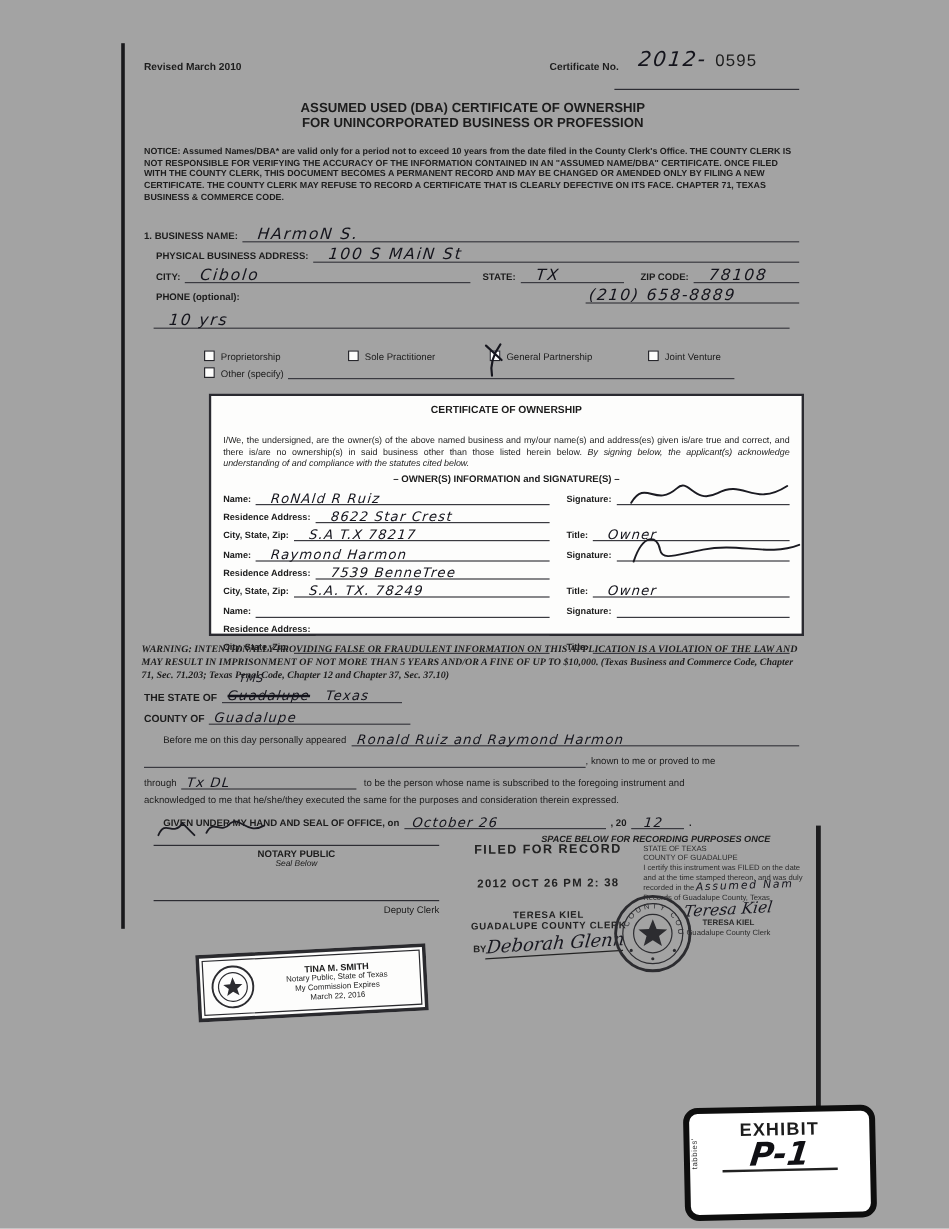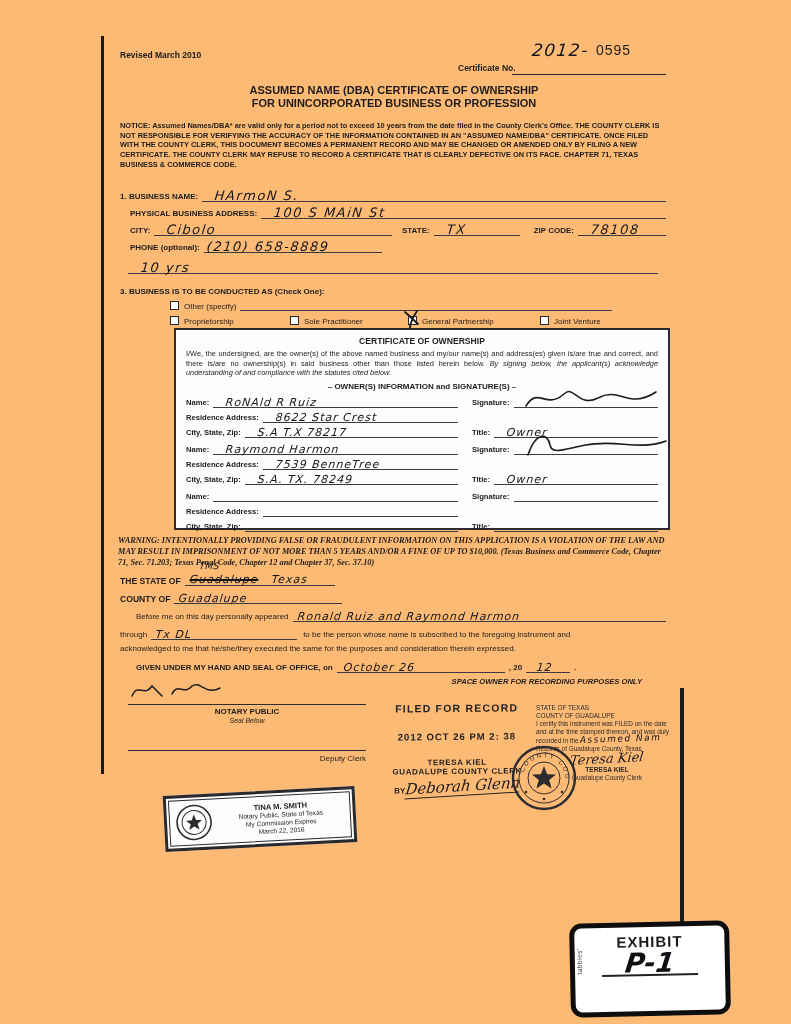--- a/index.html
+++ b/index.html
@@ -1,16 +1,16 @@
 <!DOCTYPE html>
 <html><head>
 <meta charset="utf-8">
 <style>
   html,body{margin:0;padding:0;background:#fff;}
-  .page{position:relative;width:791px;height:1024px;background:#fdba74;overflow:hidden;
+  .page{position:relative;width:791px;height:1024px;background:#a3a3a3;overflow:hidden;
         font-family:"Liberation Sans",sans-serif;color:#1c1c1c;}
   .abs{position:absolute;}
   .lbl{font-weight:bold;font-size:8px;line-height:10px;white-space:nowrap;}
   .txt{font-size:8px;line-height:10px;white-space:nowrap;}
   .frow{display:flex;align-items:flex-end;}
   .fill{border-bottom:1.3px solid #3a3a40;position:relative;height:13px;margin-left:4px;}
   .grow{flex:1;}
   .fill .hw{position:absolute;left:12px;bottom:-2px;}
   .hw{font-family:"DejaVu Sans",sans-serif;font-style:italic;font-size:13px;color:#14141c;
       letter-spacing:1.5px;white-space:nowrap;display:inline-block;transform:skewX(-6deg);
@@ -18,38 +18,38 @@
   .hw.sm{font-size:11px;letter-spacing:1px;}
   .hw.xs{font-size:9px;letter-spacing:.5px;}
   .script{font-family:"DejaVu Serif",serif;font-style:italic;color:#17171f;white-space:nowrap;
       display:inline-block;transform:rotate(-3deg) skewX(-10deg);}
   .cb{display:inline-block;width:7px;height:7px;border:1.2px solid #26262b;margin-right:5px;
       vertical-align:-1px;background:#fdfdfc;}
   .opt{font-size:8px;white-space:nowrap;position:relative;}
   .sigsvg{position:absolute;bottom:-3px;left:6px;}
   
   #revised{left:120px;top:50px;font-size:8.5px;font-weight:bold;}
-  #certlbl{left:458px;top:63px;font-size:8.5px;font-weight:bold;}
+  #certlbl{left:458px;top:50px;font-size:8.5px;font-weight:bold;}
   #certhw{left:531px;top:40px;}
   #certnum{left:596px;top:42px;font-size:14px;font-weight:normal;letter-spacing:1px;}
   #certline{left:512px;top:74px;width:154px;border-bottom:1.6px solid #2c2c32;}
   #title{left:120px;top:84px;width:548px;text-align:center;font-weight:bold;font-size:11px;line-height:13px;}
   #notice{left:120px;top:121px;width:549px;font-weight:bold;font-size:7.4px;line-height:9.7px;}
   
   #sec1{left:120px;top:188px;width:546px;}
   #sec1 .frow{margin-bottom:3px;}
   #sec2{left:120px;top:256px;width:546px;}
   #sec3{left:120px;top:287px;width:546px;}
   #optrow{margin-top:5px;padding-left:50px;display:flex;align-items:center;}
   #otherrow{margin-top:4px;padding-left:50px;display:flex;align-items:flex-end;}
   .xmark{position:absolute;left:-6px;top:-7px;pointer-events:none;}
   
   #obx{left:174px;top:328px;width:472px;height:188px;border:2.2px solid #2a2a30;padding:4px 10px 6px 10px;background:#fdfdfc;}
   .obx-title{text-align:center;font-weight:bold;font-size:8.6px;margin-top:2px;}
-  .obx-body{font-size:7.4px;line-height:9.6px;margin-top:3px;text-align:justify;}
+  .obx-body{font-size:7.4px;line-height:9.6px;margin-top:16px;text-align:justify;}
   .obx-sub{text-align:center;font-weight:bold;font-size:8px;margin-top:4px;}
   .owner{margin-top:4px;}
   .owner .frow{margin-bottom:2px;}
   .owner .lbl{font-size:7.6px;}
   .owner .fill{height:12px;}
   .lcol{width:272px;display:flex;align-items:flex-end;}
   .rcol{flex:1;display:flex;align-items:flex-end;margin-left:14px;}
   
   #warning{left:118px;top:536px;width:552px;font-family:"Liberation Serif",serif;
       font-weight:bold;font-style:italic;font-size:8.3px;line-height:10.8px;}
@@ -104,21 +104,21 @@
 
   <div class="abs" id="edge-left"></div>
 
   <div class="abs" id="revised">Revised March 2010</div>
   <div class="abs" id="certlbl">Certificate No.</div>
   <div class="abs hw" id="certhw" style="font-size:17px;">2012-</div>
   <div class="abs" id="certnum">0595</div>
   <div class="abs" id="certline"></div>
 
   <div class="abs" id="title">
-    <div>ASSUMED NAME (DBA) CERTIFICATE OF OWNERSHIP</div>
+    <div>ASSUMED USED (DBA) CERTIFICATE OF OWNERSHIP</div>
     <div>FOR UNINCORPORATED BUSINESS OR PROFESSION</div>
   </div>
 
   <div class="abs" id="notice">NOTICE:  Assumed Names/DBA* are valid only for a period not to exceed 10 years from the date filed in the County Clerk's Office.  THE COUNTY CLERK IS NOT RESPONSIBLE FOR VERIFYING THE ACCURACY OF THE INFORMATION CONTAINED IN AN "ASSUMED NAME/DBA"  CERTIFICATE.  ONCE FILED WITH THE COUNTY CLERK, THIS DOCUMENT BECOMES A PERMANENT RECORD AND MAY BE CHANGED OR AMENDED ONLY BY FILING A NEW CERTIFICATE.  THE COUNTY CLERK MAY REFUSE TO RECORD A CERTIFICATE THAT IS CLEARLY DEFECTIVE ON ITS FACE.  CHAPTER 71, TEXAS BUSINESS &amp; COMMERCE CODE.</div>
 
   <div class="abs" id="sec1">
     <div class="frow">
       <span class="lbl">1. BUSINESS NAME:</span>
       <span class="fill grow">
           <span class="hw">HArmoN S.</span>
@@ -137,52 +137,51 @@
         </span>
       <span class="lbl" style="margin-left:10px;">STATE:</span>
       <span class="fill" style="width:86px;">
           <span class="hw">TX</span>
         </span>
       <span class="lbl" style="margin-left:14px;">ZIP CODE:</span>
       <span class="fill" style="width:88px;">
           <span class="hw">78108</span>
         </span>
     </div>
-    <div class="frow" style="padding-left:10px;">
+    <div class="frow" style="padding-left:10px;justify-content:space-between;">
       <span class="lbl">PHONE (optional):</span>
       <span class="fill" style="width:178px;">
           <span class="hw" style="left:2px;">(210) 658-8889</span>
         </span>
     </div>
   </div>
 
   <div class="abs" id="sec2">
     <div class="frow" style="margin-top:2px;">
       <span class="fill" style="width:530px;margin-left:8px;height:15px;">
           <span class="hw">10 yrs</span>
         </span>
     </div>
   </div>
 
   <div class="abs" id="sec3">
-    <div class="lbl">3. BUSINESS IS TO BE CONDUCTED AS (Check One):</div>
-    <div id="otherrow">
-      <span class="opt"><span class="cb"></span><span>Other (specify)</span></span>
-      <span class="fill" style="width:372px;height:9px;"></span>
-    </div>
     <div id="optrow">
       <span class="opt" style="width:120px;"><span class="cb"></span><span>Proprietorship</span></span>
       <span class="opt" style="width:118px;"><span class="cb"></span><span>Sole Practitioner</span></span>
       <span class="opt" style="width:132px;">
         <svg class="xmark" width="22" height="30" viewBox="0 0 22 30">
           <path d="M3 3 L16 15 M15 2 C10 9 6 18 8 28" stroke="#17171f" stroke-width="1.8" fill="none" stroke-linecap="round"></path>
         </svg>
         <span class="cb"></span><span>General Partnership</span></span>
       <span class="opt"><span class="cb"></span><span>Joint Venture</span></span>
     </div>
+    <div id="otherrow">
+      <span class="opt"><span class="cb"></span><span>Other (specify)</span></span>
+      <span class="fill" style="width:372px;height:9px;"></span>
+    </div>
   </div>
 
   <div class="abs" id="obx">
     <div class="obx-title">CERTIFICATE OF OWNERSHIP</div>
     <div class="obx-body"><span>I/We, the undersigned, are the owner(s) of the above named business and my/our name(s) and address(es) given is/are true and correct, and there is/are no ownership(s) in said business other than those listed herein below.</span>  <i>By signing below, the applicant(s) acknowledge understanding of and compliance with the statutes cited below.</i></div>
     <div class="obx-sub">– OWNER(S) INFORMATION and SIGNATURE(S) –</div>
 
     <div class="owner">
       <div class="frow">
         <span class="lcol">
@@ -315,39 +314,43 @@
           <span class="hw sm" style="left:4px;">Guadalupe</span>
         </span>
     </div>
     <div class="frow" style="padding-left:16px;">
       <span class="txt">Before me on this day personally appeared</span>
       <span class="fill grow">
           <span class="hw sm" style="left:4px;">Ronald Ruiz and Raymond Harmon</span>
         </span>
     </div>
     <div class="frow">
+      <span class="fill" style="width:368px;margin-left:0;"></span>
+      <span class="txt">, known to me or proved to me</span>
+    </div>
+    <div class="frow">
       <span class="txt">through</span>
       <span class="fill" style="width:146px;">
           <span class="hw sm" style="left:4px;">Tx DL</span>
         </span>
       <span class="txt" style="margin-left:6px;">to be the person whose name is subscribed to the foregoing instrument and</span>
     </div>
     <div class="txt" style="margin-bottom:5px;">acknowledged to me that he/she/they executed the same for the purposes and consideration therein expressed.</div>
     <div class="frow" style="padding-left:16px;">
       <span class="lbl">GIVEN UNDER MY HAND AND SEAL OF OFFICE, on</span>
       <span class="fill" style="width:168px;">
           <span class="hw sm" style="left:6px;">October 26</span>
         </span>
       <span class="lbl" style="margin-left:4px;text-align:right;">, 20</span>
       <span class="fill" style="width:44px;">
           <span class="hw sm" style="left:10px;">12</span>
         </span>
       <span class="lbl" style="margin-left:4px;">.</span>
     </div>
-    <div style="text-align:right;margin-top:2px;font-style:italic;font-weight:bold;font-size:7.6px;padding-right:24px;">SPACE OWNER FOR RECORDING PURPOSES ONLY</div>
+    <div style="text-align:right;margin-top:2px;font-style:italic;font-weight:bold;font-size:7.6px;padding-right:24px;">SPACE BELOW FOR RECORDING PURPOSES ONCE</div>
   </div>
 
   <svg class="abs" id="notary-sig" width="130" height="26" viewBox="0 0 130 26">
     <path d="M4 18 C 10 4, 16 20, 24 8 L 34 18 M44 16 C 50 4, 56 18, 64 8 C 72 2, 78 18, 92 10" stroke="#1b1b22" stroke-width="1.5" fill="none" stroke-linecap="round"></path>
   </svg>
   <div class="abs" id="notary-line"></div>
   <div class="abs" id="notary-public">NOTARY PUBLIC</div>
   <div class="abs" id="seal-below">Seal Below</div>
   <div class="abs" id="deputy-line"></div>
   <div class="abs" id="deputy-label">Deputy Clerk</div>

